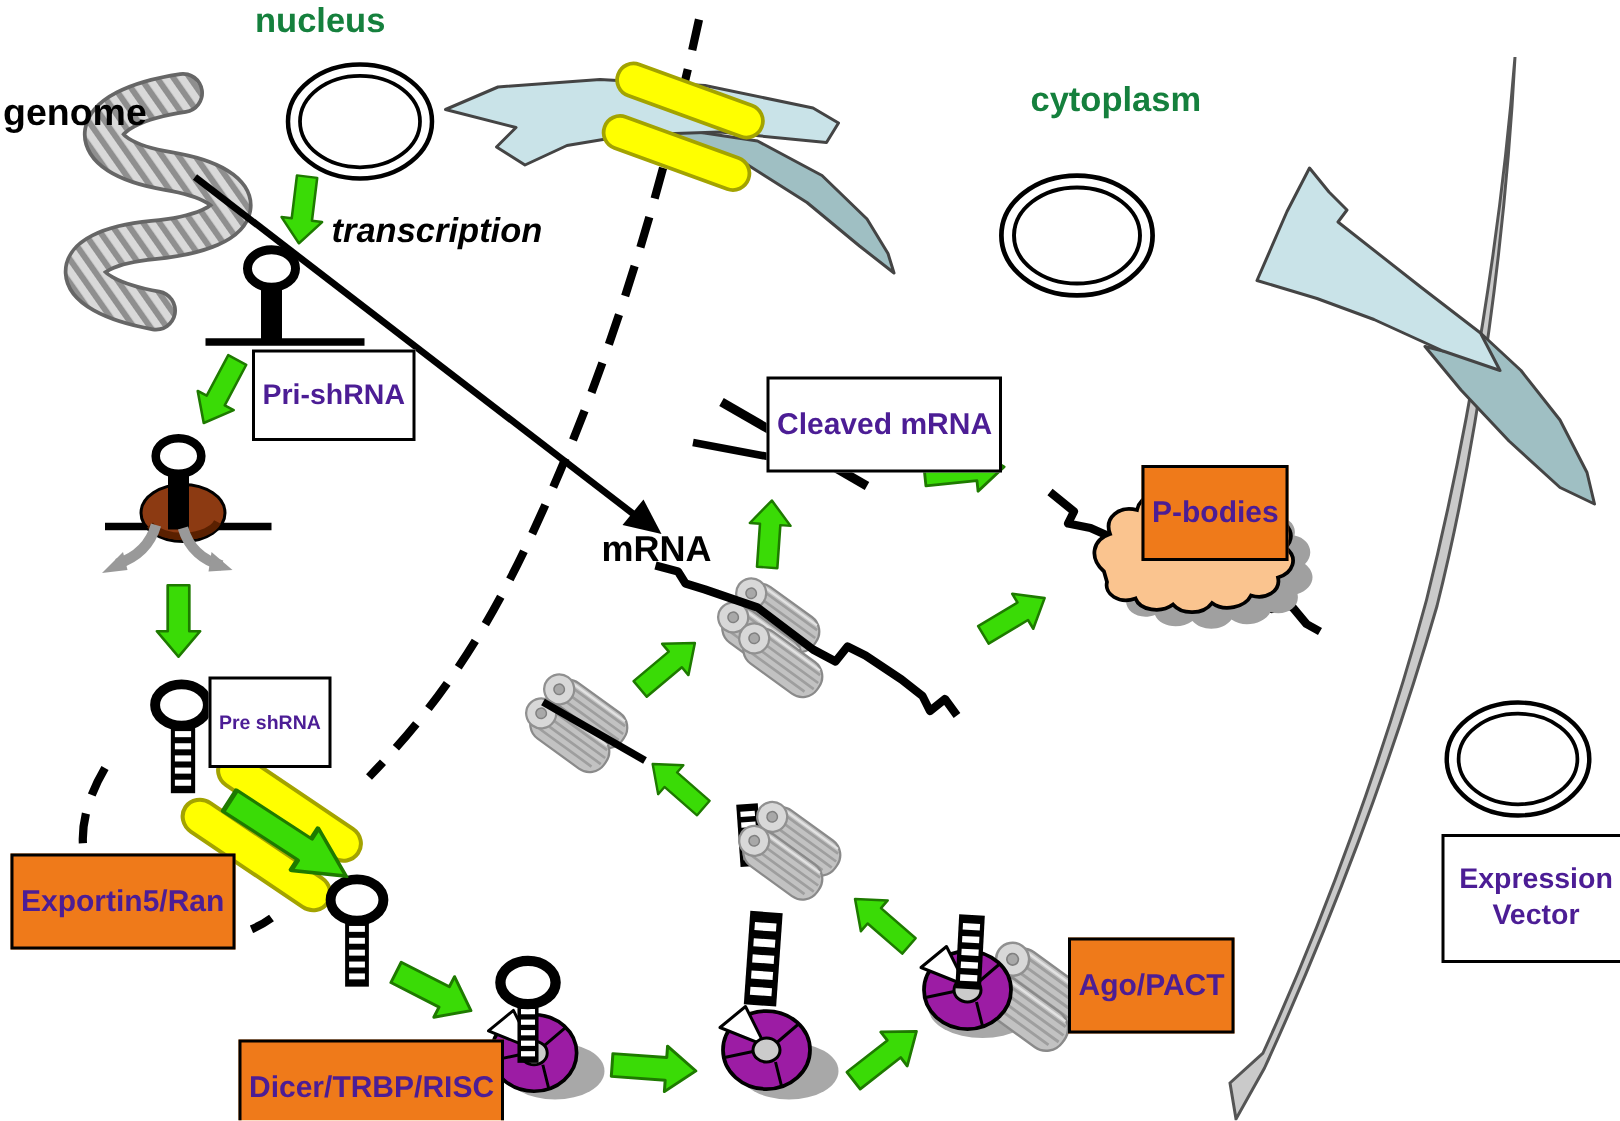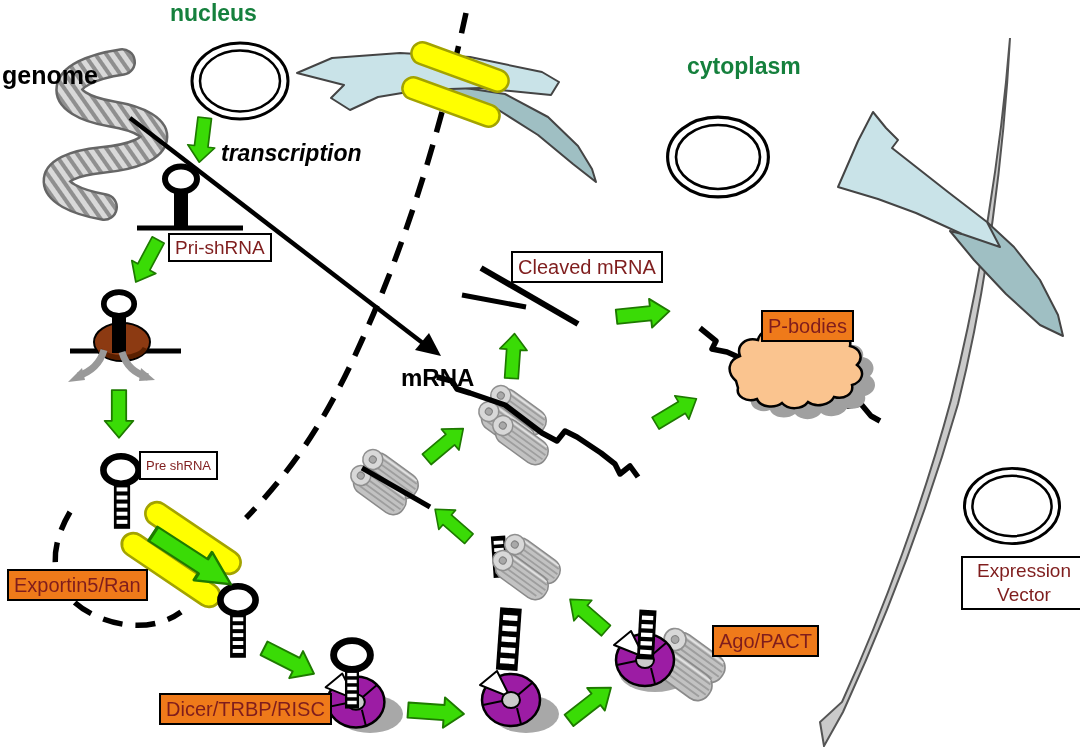--- a/index.html
+++ b/index.html
@@ -2,22 +2,22 @@
 <html><head>
 <meta charset="utf-8">
 <style>
   html,body{margin:0;padding:0;background:#fff;}
   #canvas{position:relative;width:1080px;height:747px;background:#fff;overflow:hidden;
           font-family:"Liberation Sans",sans-serif;}
   #art{position:absolute;left:0;top:0;}
   .lbl{position:absolute;white-space:nowrap;line-height:1.05;}
   .region{font-size:23px;font-weight:bold;color:#15803d;}
   .plain{color:#000;}
-  .box{position:absolute;background:#ffffff;border:2px solid #000;color:#7f1d1d;
-       font-weight:normal;font-size:20px;line-height:26px;padding:1px 5px;white-space:nowrap;}
+  .box{position:absolute;background:#ffffff;border:2px solid #000;color:#4c1d95;
+       font-weight:bold;font-size:20px;line-height:26px;padding:17px 5px;white-space:nowrap;}
   .box.orange{background:#EF7A1A;}
   .box.center{text-align:center;white-space:normal;line-height:24px;}
 </style>
 </head>
 <body>
 
 <div id="canvas">
 
 <svg id="art" width="1080" height="747" viewBox="0 0 1080 747">
   <defs>
@@ -193,21 +193,21 @@
   <use href="#garrow" transform="translate(513 356) rotate(-86) scale(0.8 0.85)"></use>
   <use href="#garrow" transform="translate(643 314) rotate(-6) scale(0.95 0.9)"></use>
   <use href="#garrow" transform="translate(676 411) rotate(-31) scale(0.85 0.85)"></use>
 </svg>
 
 <div class="lbl region" style="left:170px;top:1px;">nucleus</div>
 <div class="lbl region" style="left:687px;top:22px;margin-top:32px;">cytoplasm</div>
 
 <div class="lbl plain" style="left:2px;top:62px;font-size:25px;font-weight:bold;">genome</div>
 <div class="lbl plain" style="left:221px;top:141px;font-size:23px;font-style:italic;font-weight:600;">transcription</div>
-<div class="lbl plain" style="left:401px;top:365px;font-size:24px;font-weight:bold;">mRNA</div>
+<div class="lbl plain" style="left:401px;top:354px;font-size:24px;font-weight:bold;">mRNA</div>
 
 <div class="box" style="left:168px;top:233px;font-size:19px;line-height:23px;">Pri-shRNA</div>
 <div class="box" style="left:139px;top:451px;font-size:13px;line-height:23px;">Pre shRNA</div>
 <div class="box orange" style="left:7px;top:569px;">Exportin5/Ran</div>
 <div class="box orange" style="left:159px;top:693px;">Dicer/TRBP/RISC</div>
 <div class="box orange" style="left:712px;top:625px;">Ago/PACT</div>
 <div class="box" style="left:511px;top:251px;">Cleaved mRNA</div>
 <div class="box orange" style="left:761px;top:310px;">P-bodies</div>
 
 <div class="box center" style="left:961px;top:556px;width:112px;font-size:19px;">

